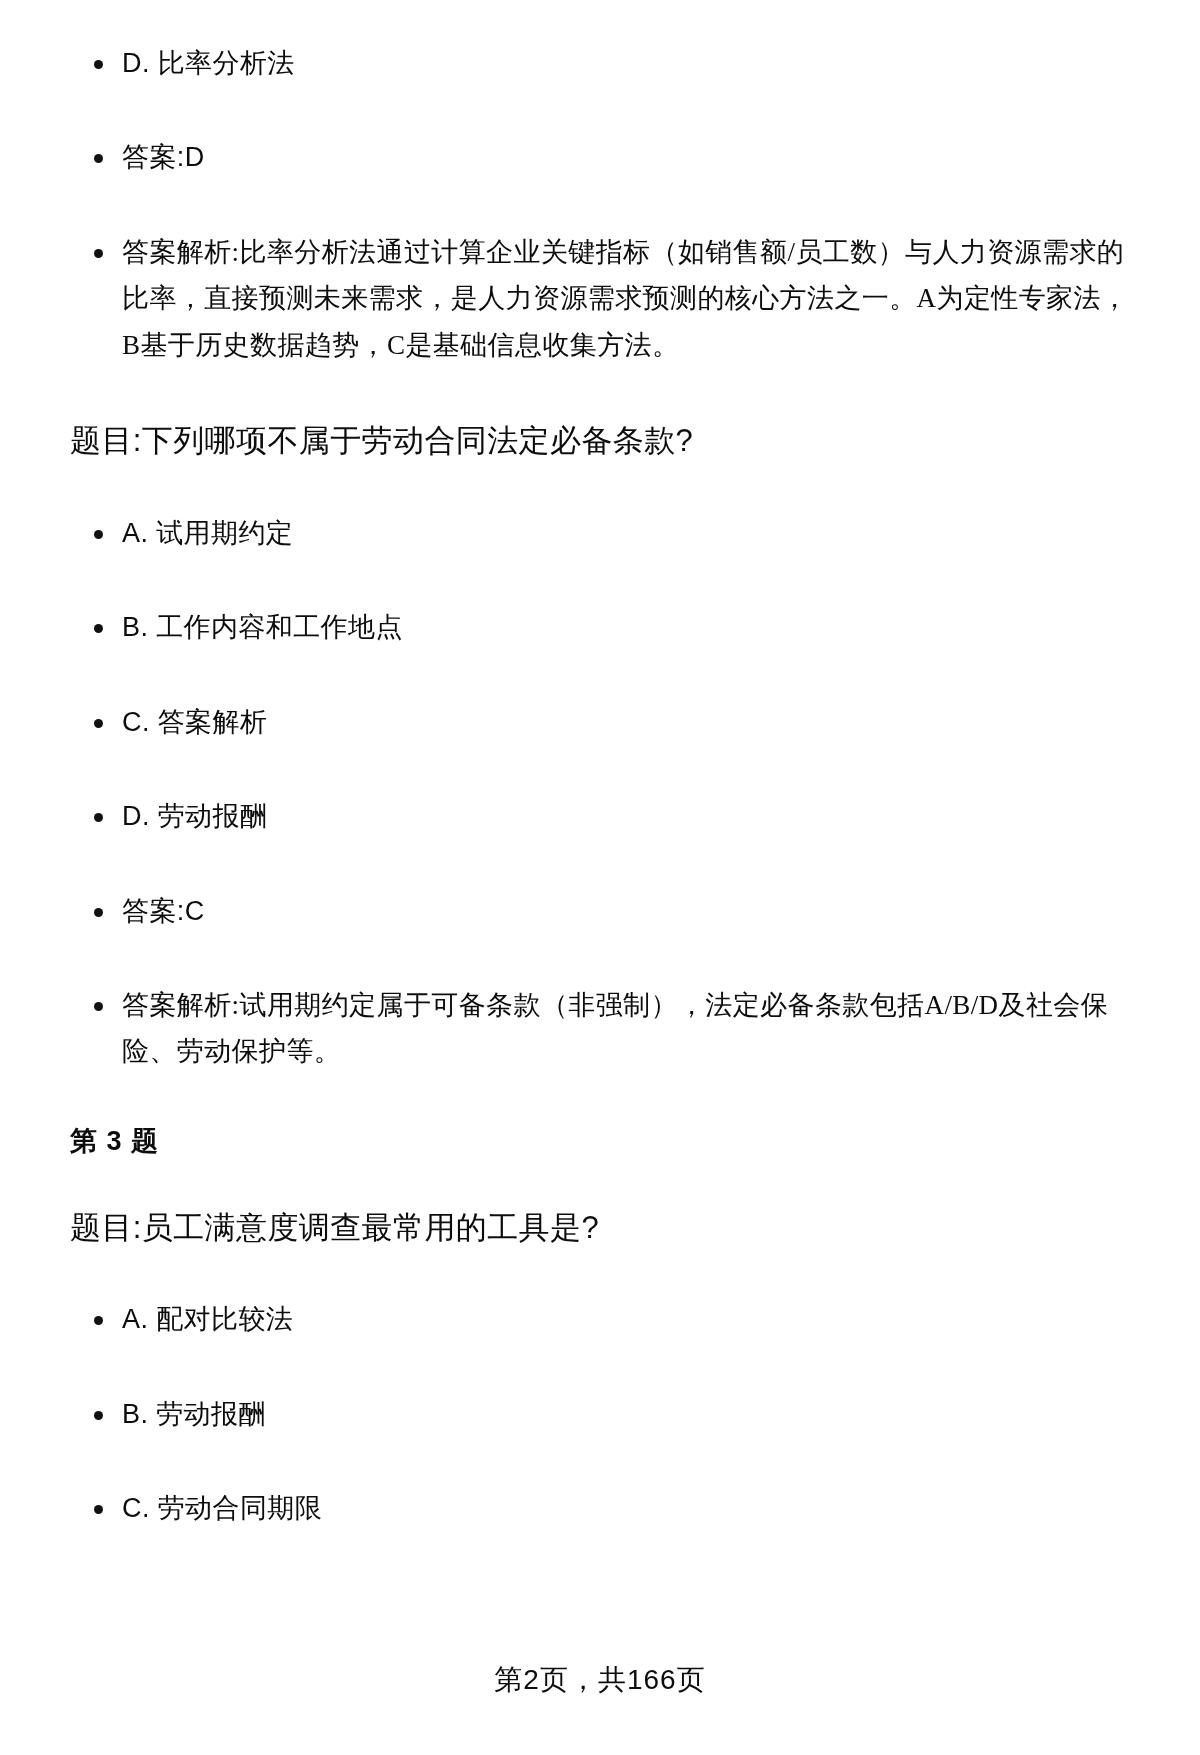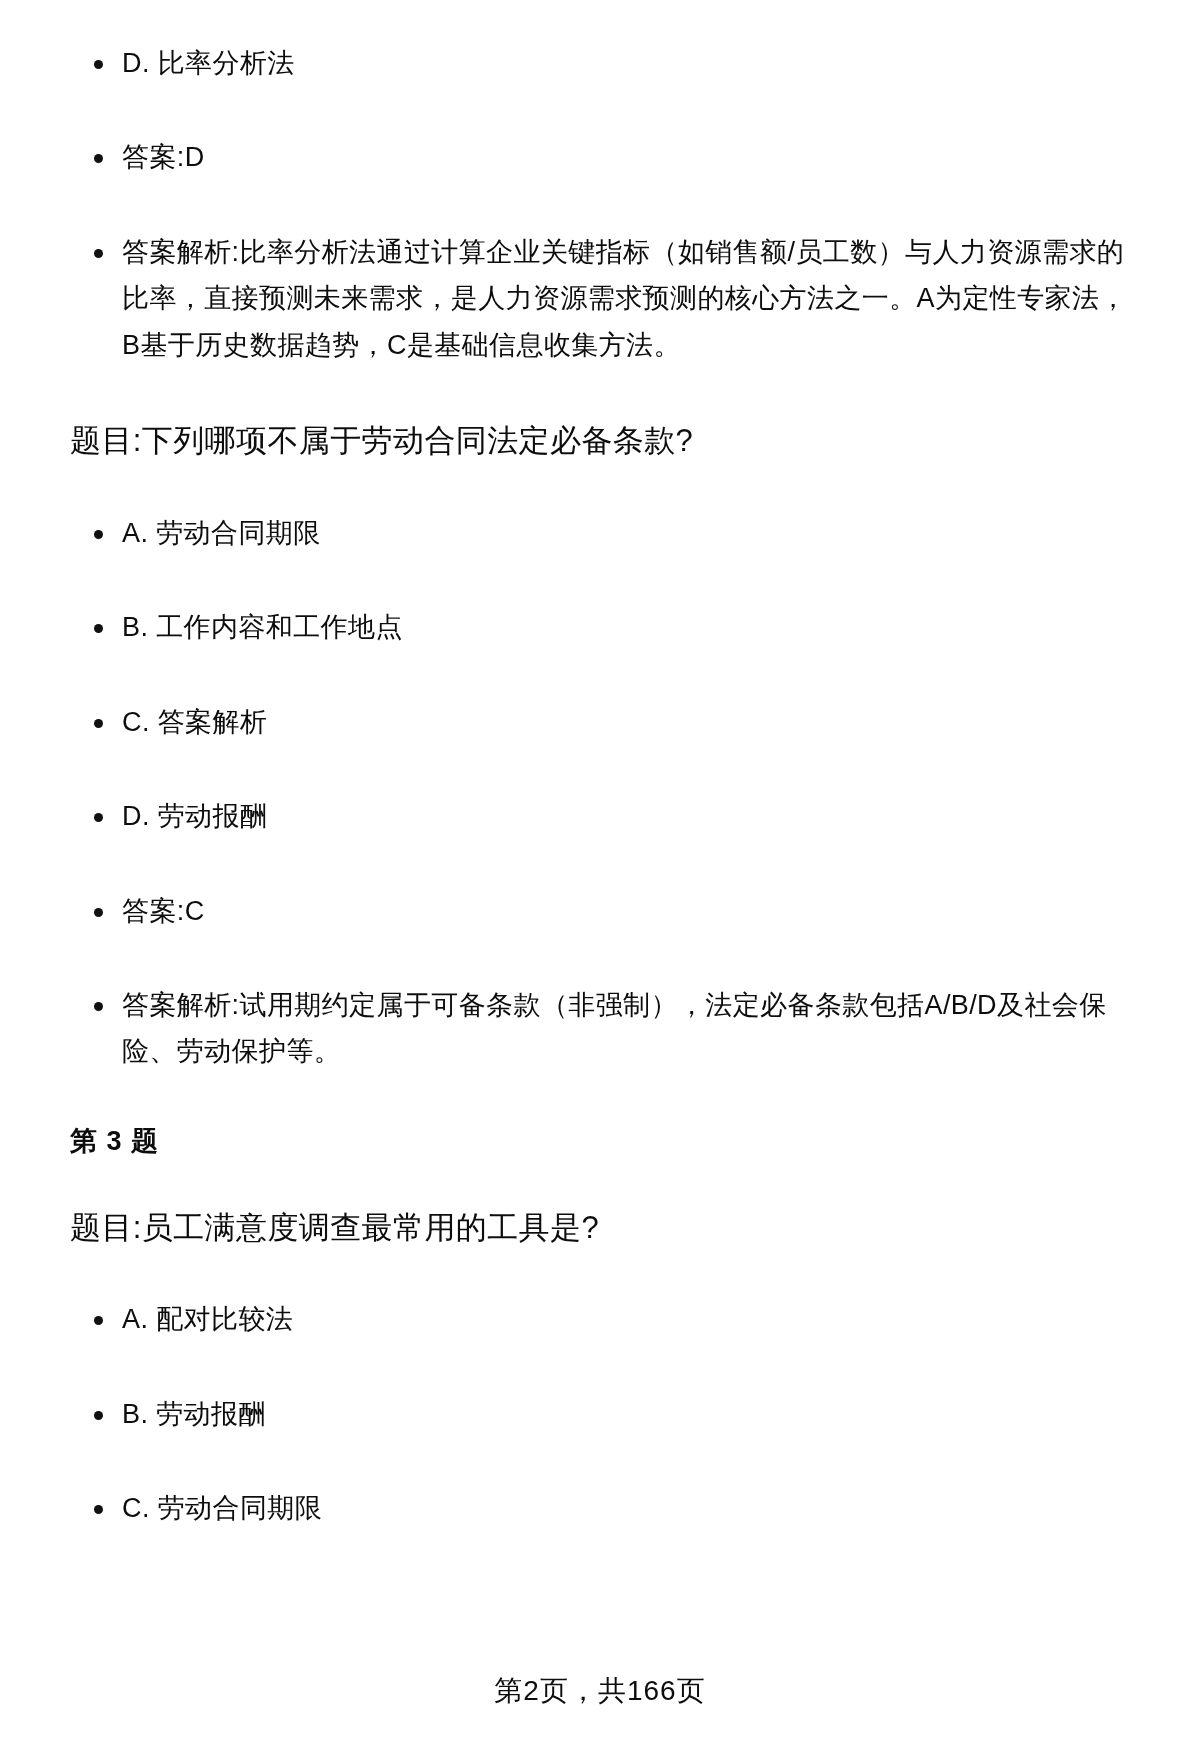--- a/index.html
+++ b/index.html
@@ -52,26 +52,27 @@
     letter-spacing: 1px;
   }
   .question-stem {
     font-size: 31px;
     margin: 0 0 44px 0;
     line-height: 1.6;
     letter-spacing: 0.4px;
   }
   .explain {
     line-height: 1.72;
+    font-family: Liberation Serif, serif;
   }
   .footer {
     position: absolute;
     left: 0;
     right: 0;
-    bottom: 31px;
+    bottom: 42px;
     text-align: center;
     font-size: 28px;
     letter-spacing: 1px;
   }
   .block {
     margin-bottom: 0;
   }
 </style>
 </head>
 <body>
@@ -80,21 +81,21 @@
 
   <ul class="bullet-list">
     <li class="bullet-item">D. 比率分析法</li>
     <li class="bullet-item">答案:D</li>
     <li class="bullet-item explain">答案解析:比率分析法通过计算企业关键指标（如销售额/员工数）与人力资源需求的比率，直接预测未来需求，是人力资源需求预测的核心方法之一。A为定性专家法，B基于历史数据趋势，C是基础信息收集方法。</li>
   </ul>
 
   <div class="block">
     <div class="question-stem">题目:下列哪项不属于劳动合同法定必备条款?</div>
     <ul class="bullet-list">
-      <li class="bullet-item">A. 劳动合同期限</li>
+      <li class="bullet-item">A. 试用期约定</li>
       <li class="bullet-item">B. 工作内容和工作地点</li>
       <li class="bullet-item">C. 答案解析</li>
       <li class="bullet-item">D. 劳动报酬</li>
       <li class="bullet-item">答案:C</li>
       <li class="bullet-item explain">答案解析:试用期约定属于可备条款（非强制），法定必备条款包括A/B/D及社会保险、劳动保护等。</li>
     </ul>
   </div>
 
   <div class="block">
     <div class="section-heading">第 3 题</div>

